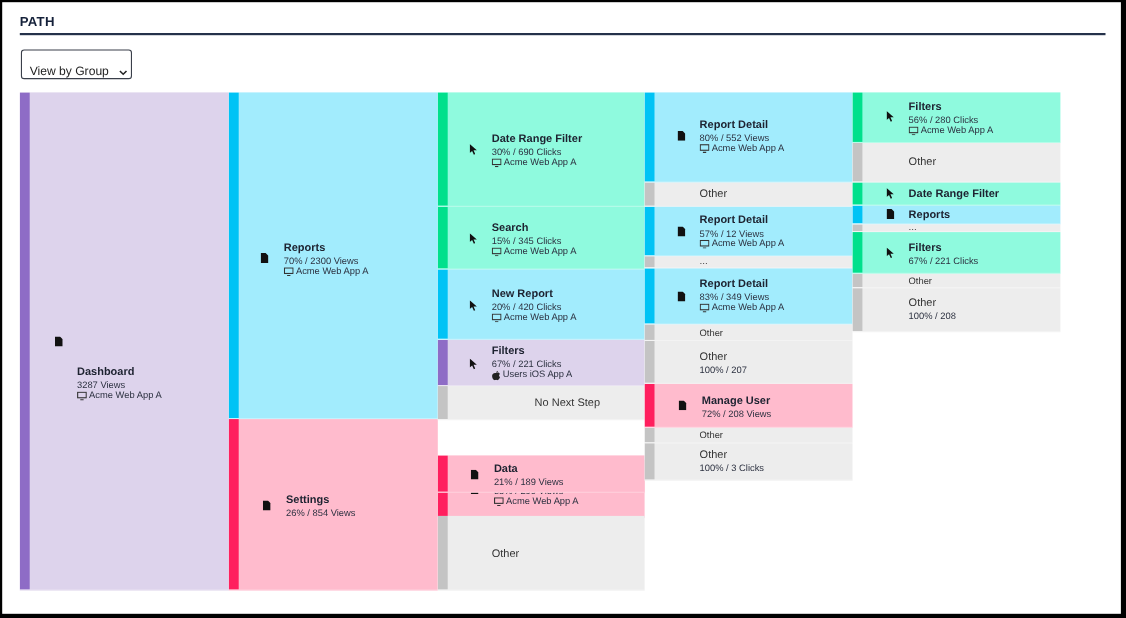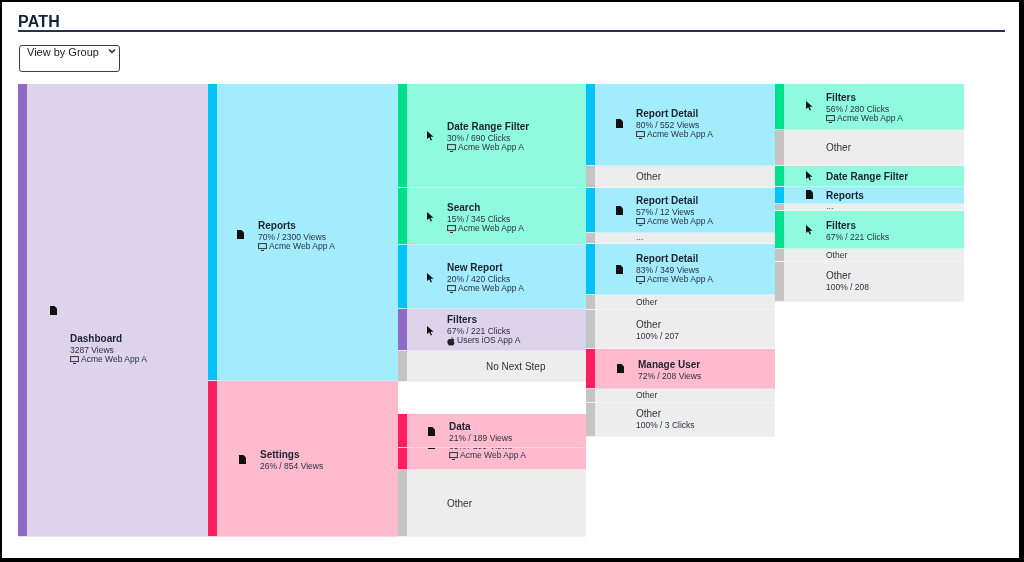--- a/index.html
+++ b/index.html
@@ -1,22 +1,22 @@
 <!DOCTYPE html>
 <html><head>
 <meta charset="utf-8">
 <style>
   * { box-sizing: border-box; margin: 0; padding: 0; }
   html, body { width: 1024px; height: 562px; background: #000; overflow: hidden; }
   body { font-family: "Liberation Sans", "DejaVu Sans", sans-serif; color: #1f2430; }
   .frame { position: absolute; left: 2px; top: 2px; width: 1017px; height: 556px; background: #fff; }
-  .title { position: absolute; left: 18px; top: 13px; font-size: 16px; font-weight: bold; color: #15213a; letter-spacing: 0.2px; }
+  .title { position: absolute; left: 18px; top: 13px; font-size: 12px; font-weight: bold; color: #15213a; letter-spacing: 0.2px; }
   .rule { position: absolute; left: 18px; top: 30px; width: 987px; height: 2px; background: #25324a; }
   .dropdown { position: absolute; left: 19px; top: 45px; width: 101px; height: 27px; border: 1px solid #3a3f4a; border-radius: 3px; background: #fff;
-              font-size: 11px; color: #222; display: flex; align-items: flex-start; padding-left: 7px; cursor: pointer; }
+              font-size: 11px; color: #222; display: flex; align-items: flex-end; padding-left: 7px; cursor: pointer; }
   .dropdown .chev { margin-left: 8px; width: 10px; height: 10px; display: inline-flex; align-items: center; justify-content: center; }
   .chart { position: absolute; left: 0; top: 0; }
   .node { position: absolute; overflow: hidden; border-bottom: 1px solid rgba(255,255,255,0.35); }
   .node .bar { position: absolute; left: 0; top: 0; bottom: 0; width: 9px; }
   .node .icon { position: absolute; width: 9px; height: 10px; }
   .node .txt { position: absolute; line-height: 1.15; }
   .node .lbl { font-size: 10px; font-weight: bold; color: #1d2230; white-space: nowrap; }
   .node .stat { font-size: 8.5px; color: #2c3140; white-space: nowrap; margin-top: 1px; }
   .node .plat { font-size: 8.5px; color: #2c3140; white-space: nowrap; display: flex; align-items: center; gap: 2px; }
   .node .plain { font-size: 10px; color: #333; white-space: nowrap; }

